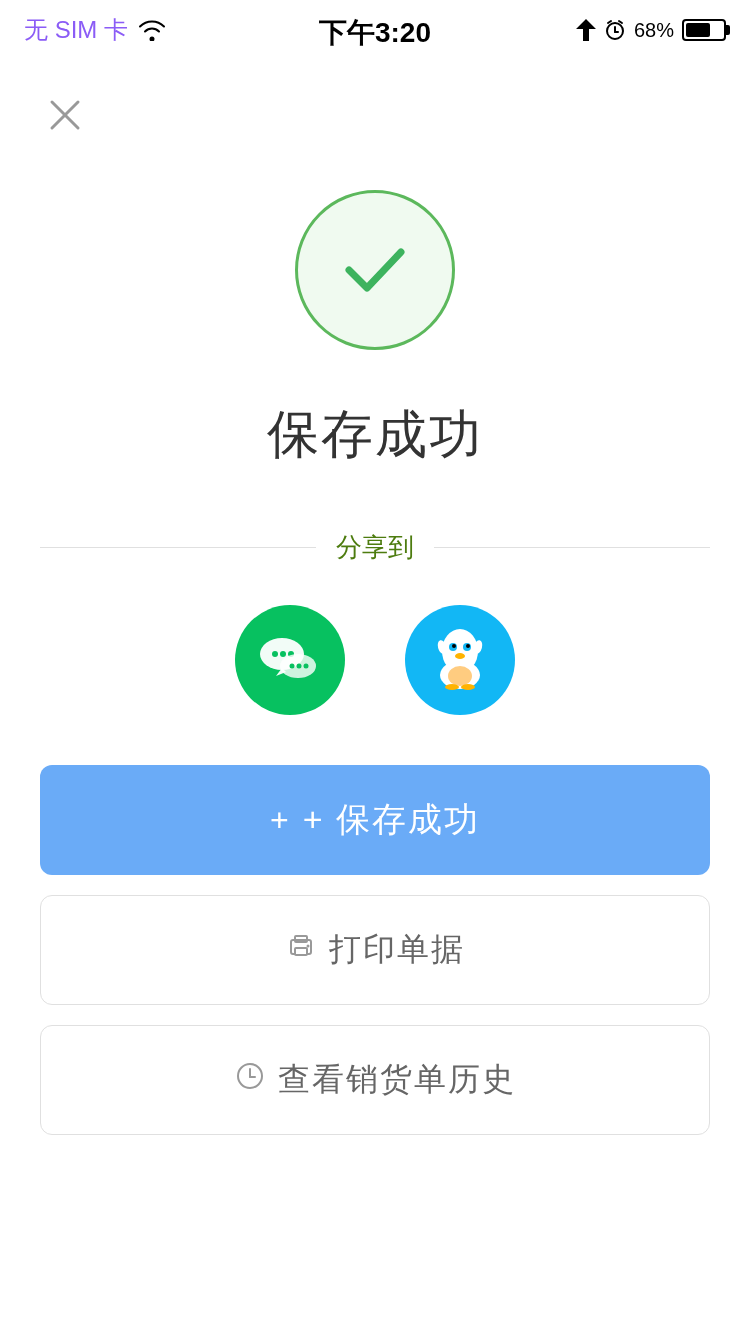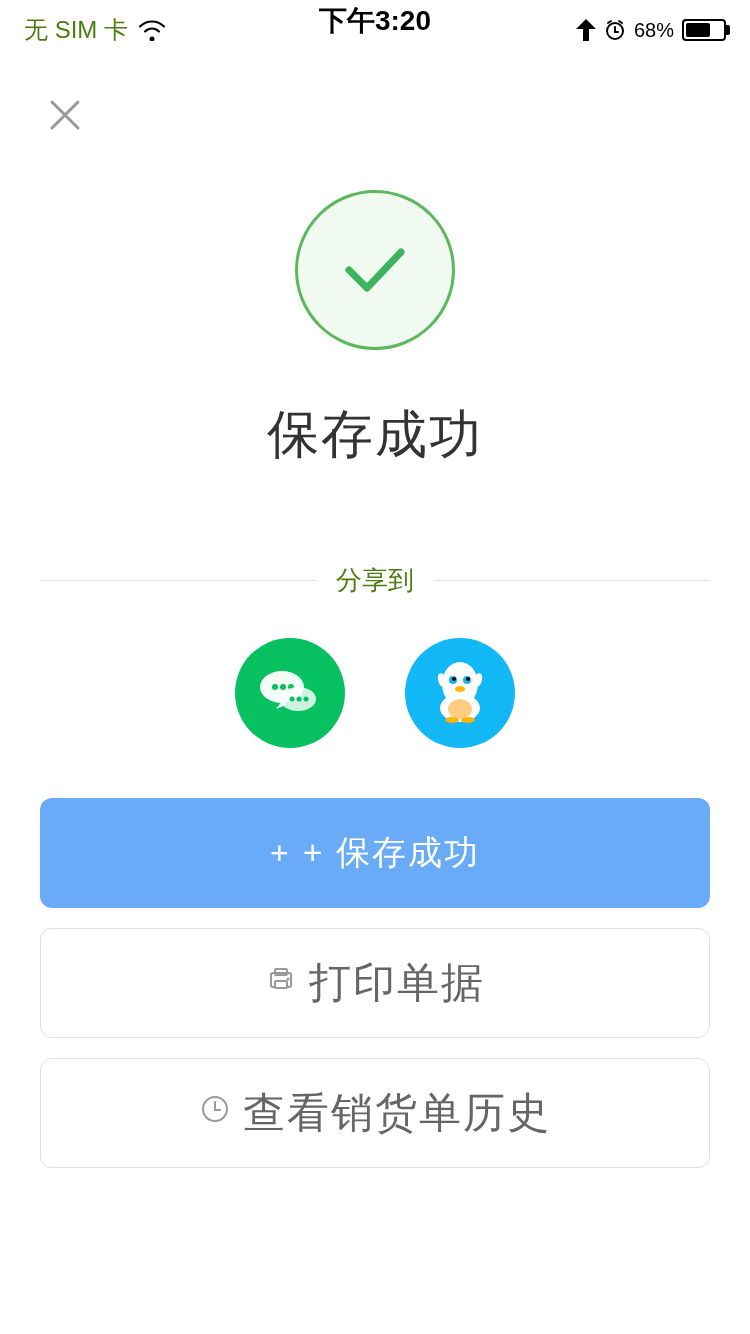--- a/index.html
+++ b/index.html
@@ -23,32 +23,32 @@
       justify-content: space-between;
       padding: 0 24px;
       background: #ffffff;
     }
 
     .status-left {
       display: flex;
       align-items: center;
       gap: 10px;
       font-size: 24px;
-      color: #4d7c0f;
+      color: #8b5cf6;
       font-weight: 500;
     }
 
     .status-center {
       font-size: 28px;
       font-weight: 600;
       color: #000;
       position: absolute;
       left: 50%;
       transform: translateX(-50%);
-      top: 2px;
+      top: 14px;
     }
 
     .status-right {
       display: flex;
       align-items: center;
       gap: 8px;
       font-size: 20px;
       color: #000;
     }
 
@@ -130,21 +130,21 @@
     .checkmark svg {
       width: 80px;
       height: 80px;
     }
 
     
     .success-title {
       font-size: 52px;
       font-weight: 400;
       color: #333;
-      margin-bottom: 93px;
+      margin-bottom: 60px;
       letter-spacing: 2px;
     }
 
     
     .share-section {
       width: 100%;
       margin-bottom: 50px;
     }
 
     .share-divider {
@@ -217,21 +217,21 @@
       width: 100%;
       height: 110px;
       background: #fff;
       border: 1px solid #e0e0e0;
       border-radius: 12px;
       display: flex;
       align-items: center;
       justify-content: center;
       gap: 12px;
       cursor: pointer;
-      font-size: 42px;
+      font-size: 32px;
       color: #666;
       letter-spacing: 2px;
     }
 
     .btn-icon {
       font-size: 32px;
       color: inherit;
     }
   </style>
 </head>

